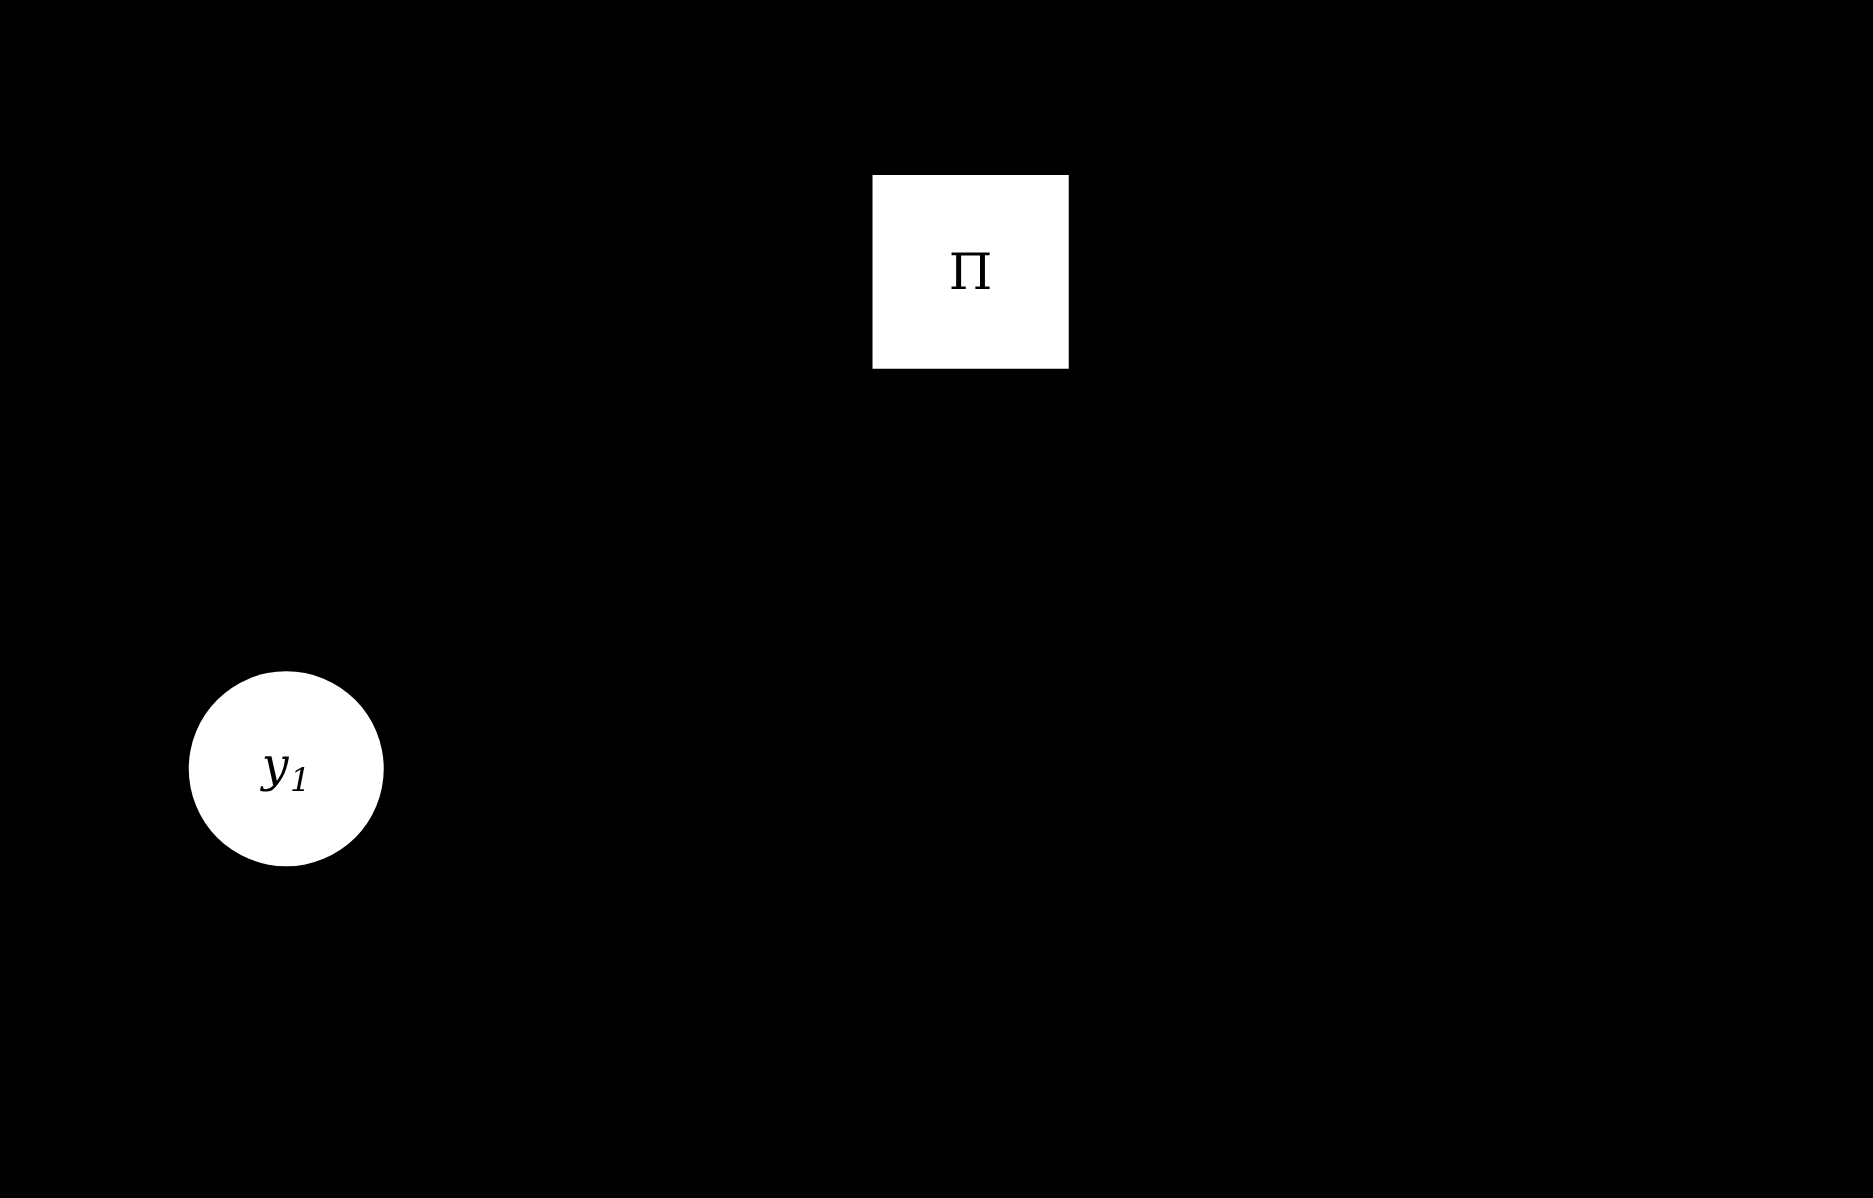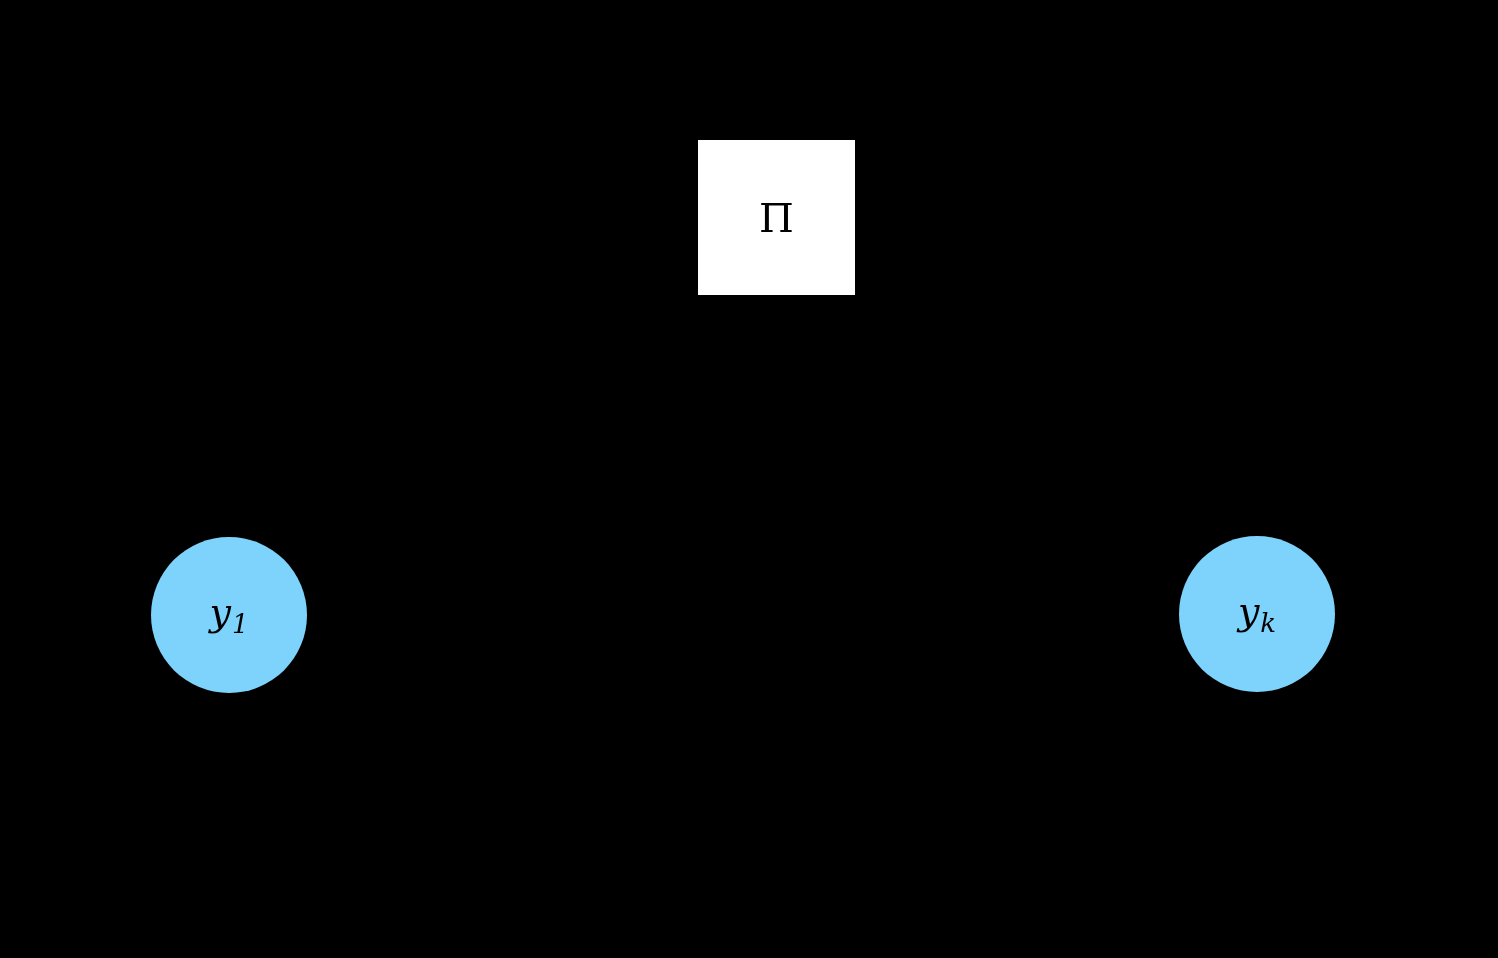--- a/index.html
+++ b/index.html
@@ -32,21 +32,21 @@
       font-size: 40px;
       font-style: normal;
       line-height: 1;
     }
     
     .var-node {
       position: absolute;
       width: 156px;
       height: 156px;
       border-radius: 50%;
-      background: #7dd3fc;
+      background: #ffffff;
       display: flex;
       align-items: center;
       justify-content: center;
     }
     .var-node-1 { left: 151px;  top: 537px; }
     .var-node-2 { left: 599px;  top: 537px; }
     .var-node-3 { left: 1179px; top: 536px; }
     .var-label {
       color: #000000;
       font-size: 38px;
@@ -71,17 +71,14 @@
 
   <div class="factor-node">
     <span class="label">Π</span>
   </div>
 
   <div class="var-node var-node-1">
     <span class="var-label"><span class="base">y</span><span class="sub">1</span></span>
   </div>
 
 
-  <div class="var-node var-node-3">
-    <span class="var-label"><span class="base">y</span><span class="sub">k</span></span>
-  </div>
 
 </div>
 
 </body></html>

